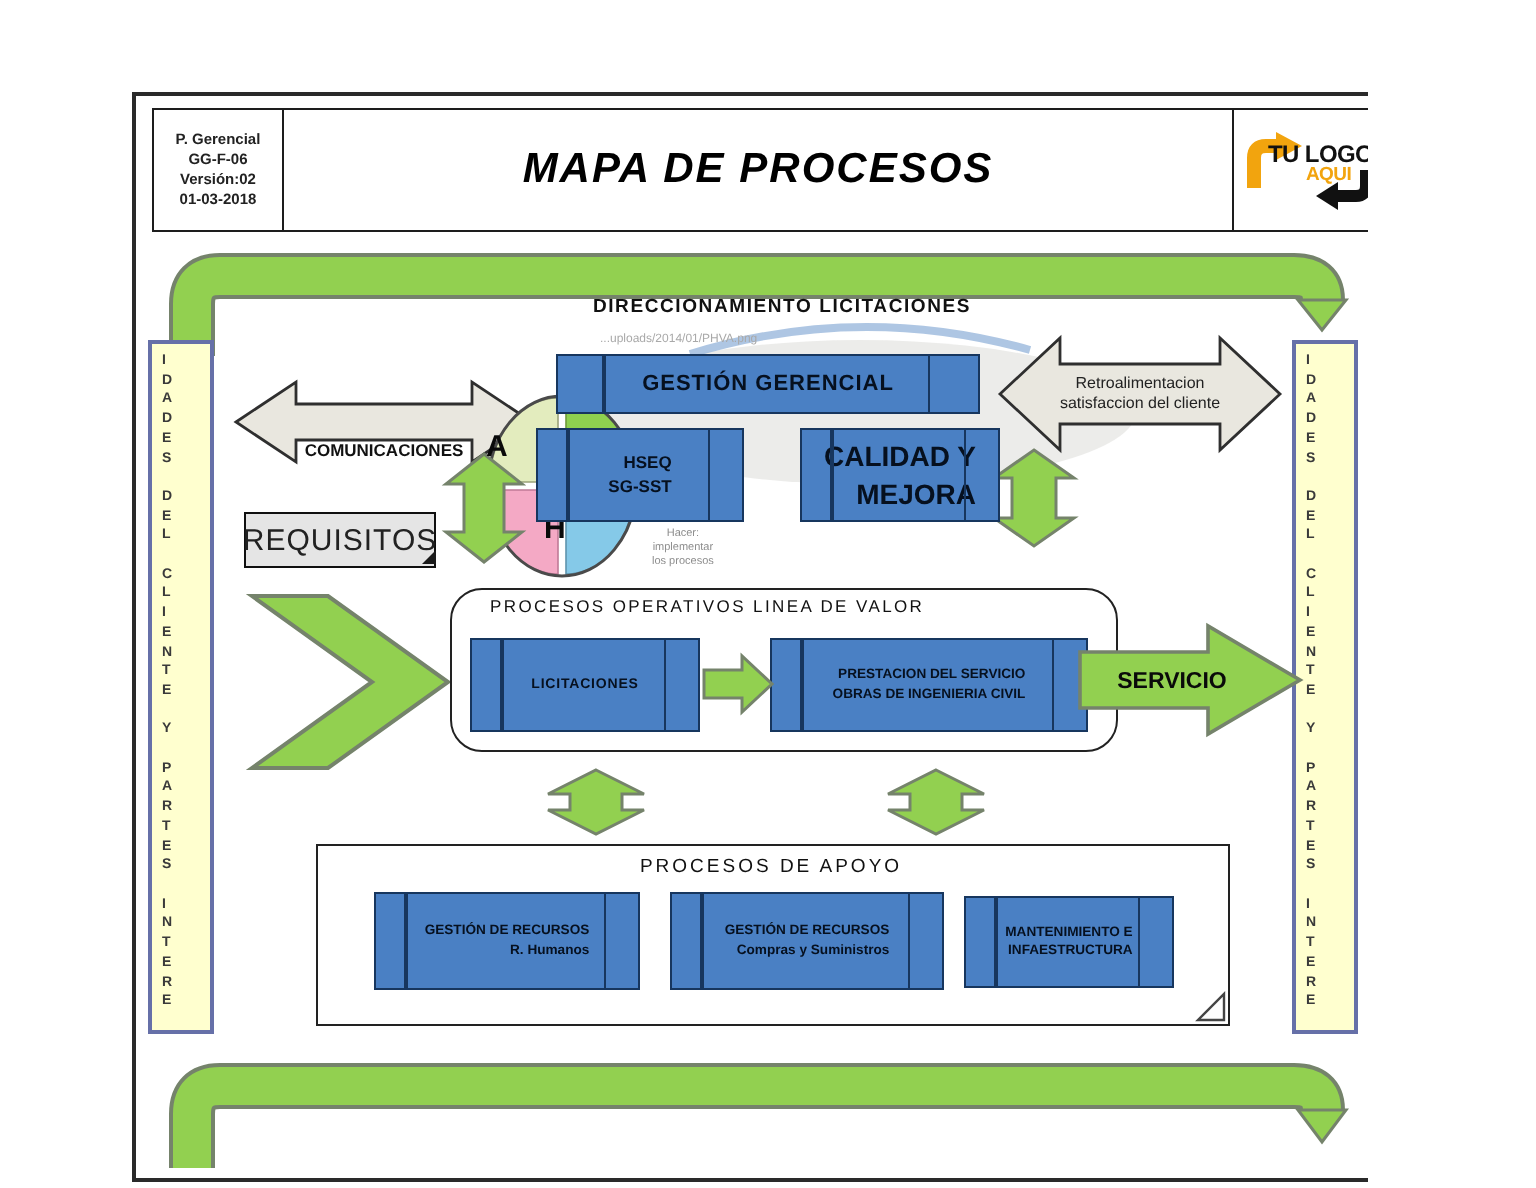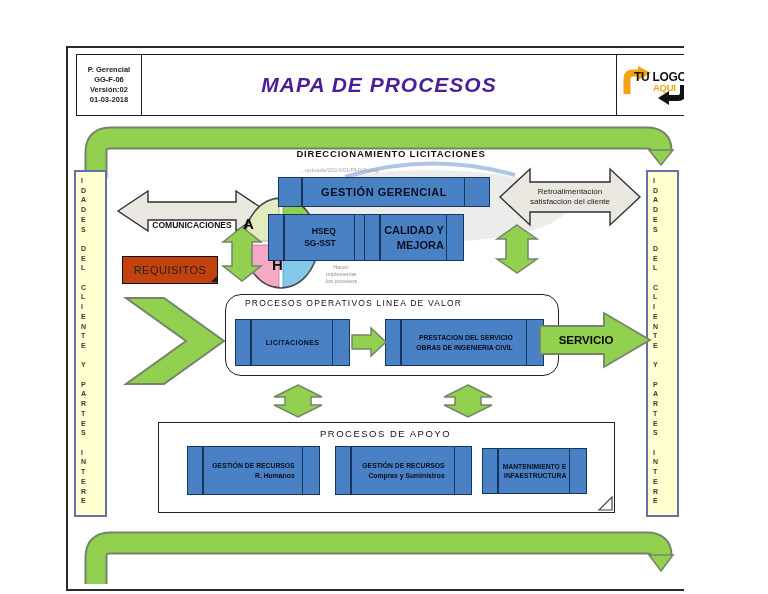--- a/index.html
+++ b/index.html
@@ -7,44 +7,44 @@
           font-family:"Liberation Sans",sans-serif;color:#111;margin-top:24px;}
   .abs{position:absolute;}
   .pre{white-space:pre-line;}
   
   .page{left:66px;top:22px;width:634px;height:541px;border:2px solid #2a2a2a;background:#fff;}
   
   .header{left:76px;top:30px;width:614px;height:60px;border:1.6px solid #1d1d1d;display:flex;background:#fff;}
   .hcell-info{width:64px;border-right:1.6px solid #1d1d1d;display:flex;align-items:center;justify-content:center;
               font-size:7.5px;line-height:1.35;text-align:center;font-weight:bold;color:#222;}
   .hcell-title{flex:1;display:flex;align-items:center;justify-content:center;
-               font-size:21px;font-weight:bold;font-style:italic;letter-spacing:1px;color:#4c1d95;}
+               font-size:21px;font-weight:bold;font-style:italic;letter-spacing:1px;color:#000000;}
   .hcell-logo{width:74px;border-left:1.6px solid #1d1d1d;position:relative;background:#fff;}
   .logo-tu{position:absolute;left:17px;top:15px;font-size:12px;font-weight:800;color:#111;letter-spacing:-0.3px;}
   .logo-aqui{position:absolute;left:36px;top:27px;font-size:9.5px;font-weight:800;color:#f2a40e;letter-spacing:-0.3px;}
   
   .strip{width:33px;height:347px;background:#ffffcf;border:2px solid #6670a8;
          font-size:7px;line-height:9.7px;color:#3a3a3a;padding:4px 0 0 5px;box-sizing:border-box;font-weight:bold;}
   .strip-l{left:74px;top:146px;}
   .strip-r{left:646px;top:146px;}
   
   .bb{background:#4a80c4;border:1.5px solid #17365e;color:#06101f;display:flex;align-items:center;justify-content:center;
       text-align:right;font-weight:bold;}
   .bb::before,.bb::after{content:"";position:absolute;top:0;bottom:0;width:1.5px;background:#17365e;}
   .bb::before{left:14px;} .bb::after{right:16px;}
   .bb-gestion{left:278px;top:153px;width:210px;height:28px;font-size:11px;letter-spacing:.5px;}
   .bb-gestion::before{left:22px;} .bb-gestion::after{right:24px;}
   .bb-hseq{left:268px;top:190px;width:102px;height:45px;font-size:8.5px;line-height:1.3;}
-  .bb-calidad{left:364px;top:190px;width:98px;height:45px;font-size:11px;line-height:1.3;}
+  .bb-calidad{left:400px;top:190px;width:98px;height:45px;font-size:14px;line-height:1.3;}
   .bb-licit{left:235px;top:295px;width:113px;height:45px;font-size:7px;letter-spacing:.4px;}
   .bb-prest{left:385px;top:295px;width:157px;height:45px;font-size:6.8px;line-height:1.35;}
   .bb-apoyo{top:422px;height:47px;font-size:6.8px;line-height:1.35;}
   
-  .requisitos{left:122px;top:232px;width:94px;height:26px;border:1.8px solid #101010;background:#c2410c;
-              display:flex;align-items:center;justify-content:center;font-size:11px;letter-spacing:.5px;color:#222;}
+  .requisitos{left:122px;top:232px;width:94px;height:26px;border:1.8px solid #101010;background:#e5e5e5;
+              display:flex;align-items:center;justify-content:center;font-size:15px;letter-spacing:.5px;color:#222;}
   .operativos{left:225px;top:270px;width:332px;height:80px;border:1.6px solid #222;border-radius:16px;background:#fff;}
   .operativos-title{left:245px;top:274px;width:292px;font-size:8.5px;letter-spacing:1.2px;color:#111;}
   .apoyo{left:158px;top:398px;width:455px;height:89px;border:1.6px solid #222;background:#fff;}
   .apoyo-title{left:258px;top:404px;width:255px;text-align:center;font-size:9.5px;letter-spacing:1.5px;color:#111;}
   
   .direcc{left:266px;top:124px;width:250px;text-align:center;font-size:9.5px;font-weight:bold;letter-spacing:.8px;color:#111;}
   .watermark{left:300px;top:143px;font-size:6px;color:#a9a9a9;}
   .comunic{left:128px;top:196px;width:128px;text-align:center;font-size:8.5px;font-weight:600;color:#111;}
   .retro{left:510px;top:163px;width:120px;text-align:center;font-size:8px;line-height:1.25;color:#222;}
   .nota{font-size:5.5px;line-height:1.3;color:#8d8d8d;}

